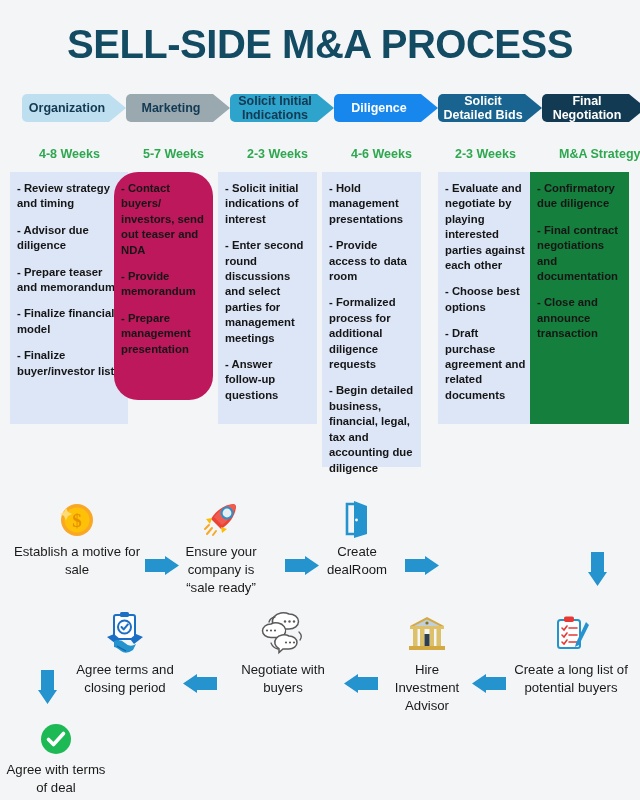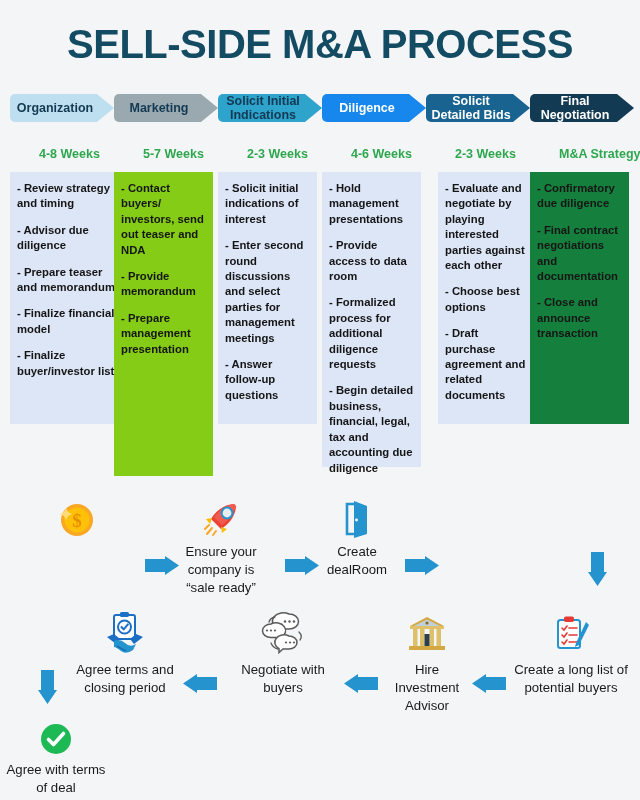--- a/index.html
+++ b/index.html
@@ -23,20 +23,21 @@
   
   .chev-row { position: absolute; top: 94px; left: 10px; width: 624px; height: 46px; }
   .chev {
     position: absolute; top: 0; height: 28px;
     display: flex; align-items: center; justify-content: center;
     text-align: center;
     color: #ffffff; font-weight: bold; font-size: 12.5px; line-height: 14px;
     border-radius: 5px;
     clip-path: polygon(0 0, calc(100% - 17px) 0, 100% 50%, calc(100% - 17px) 100%, 0 100%);
     padding-right: 14px;
+    margin-left: 12px;
   }
   .chev span { display: block; padding: 0 4px; }
 
   
   .weeks-row { position: absolute; top: 147px; left: 28px; width: 624px; height: 20px; }
   .week {
     position: absolute; top: 0;
     color: #2EA84F; font-weight: bold; font-size: 12.5px;
     text-align: left; white-space: nowrap;
   }
@@ -120,21 +121,21 @@
   <div class="cols">
 
     <div class="col" style="left: 0px; width: 118px; height: 252px; background: rgb(221, 230, 247);">
       <p>- Review strategy and timing</p>
       <p>- Advisor due diligence</p>
       <p>- Prepare teaser and memorandum</p>
       <p>- Finalize financial model</p>
       <p>- Finalize buyer/investor list</p>
     </div>
 
-    <div class="col" style="left: 104px; width: 99px; height: 304px; background: #84cc16;">
+    <div class="col" style="left: 104px; width: 99px; height: 228px; background: #be185d; border-radius: 24px;">
       <p>- Contact buyers/ investors, send out teaser and NDA</p>
       <p>- Provide memorandum</p>
       <p>- Prepare management presentation</p>
     </div>
 
     <div class="col" style="left: 208px; width: 99px; height: 252px; background: rgb(221, 230, 247);">
       <p>- Solicit initial indications of interest</p>
       <p>- Enter second round discussions and select parties for management meetings</p>
       <p>- Answer follow-up questions</p>
     </div>
@@ -163,20 +164,21 @@
 
     <div class="node" style="left:12px; top:4px; width:130px;">
       <div class="ic">
         <svg width="42" height="42" viewBox="0 0 42 42">
           <circle cx="21" cy="22" r="16" fill="#F9A825"></circle>
           <circle cx="21" cy="22" r="12.5" fill="#FFC107"></circle>
           <text x="21" y="29" font-size="19" font-weight="bold" fill="#E69000" text-anchor="middle" font-family="Liberation Serif, serif">$</text>
           <path d="M10 10 l2 4 l4 2 l-4 2 l-2 4 l-2 -4 l-4 -2 l4 -2 z" fill="#FFE082" opacity="0.9"></path>
         </svg>
       </div>
+      <div class="lbl">Establish a motive for sale</div>
     </div>
 
     <div class="arrow arrow-r" style="left: 145px; top: 64px; background: rgb(36, 147, 206);"></div>
 
     <div class="node" style="left:175px; top:4px; width:92px;">
       <div class="ic">
         <svg width="42" height="42" viewBox="0 0 42 42">
           <path d="M34 6 C26 6 16 12 11 21 l10 10 C30 26 36 16 36 8 z" fill="#EA4335"></path>
           <path d="M34 6 C27 7 19 12 14 19 l8 8 C29 22 34 14 36 8 z" fill="#F05A4F"></path>
           <circle cx="27" cy="15" r="5.4" fill="#E8EDF2" stroke="#2493CE" stroke-width="2"></circle>

